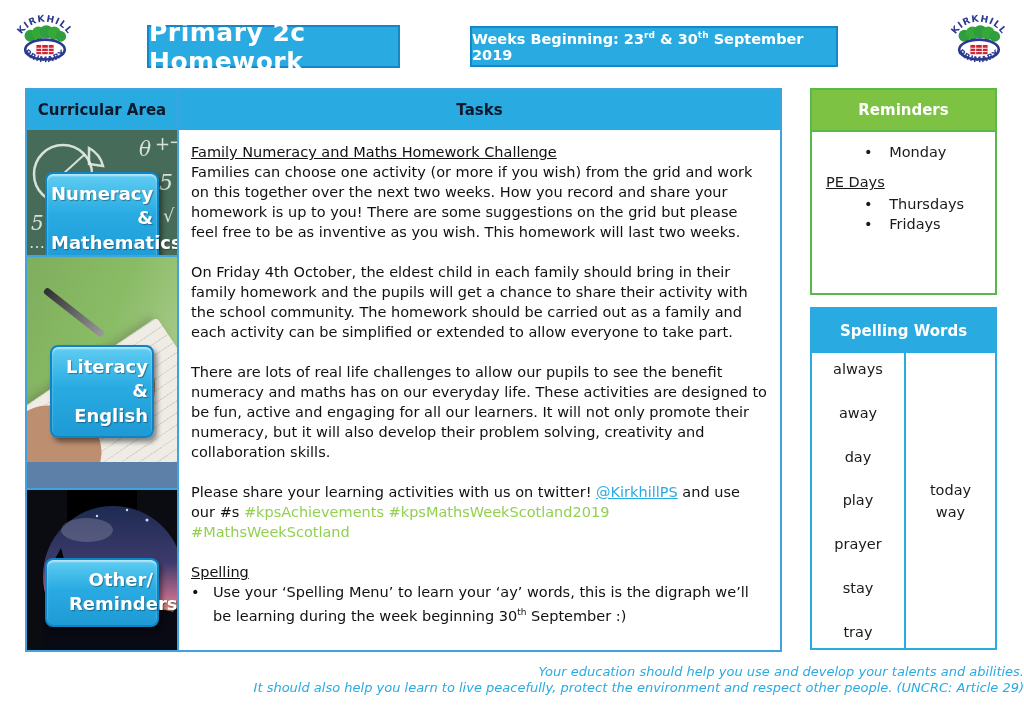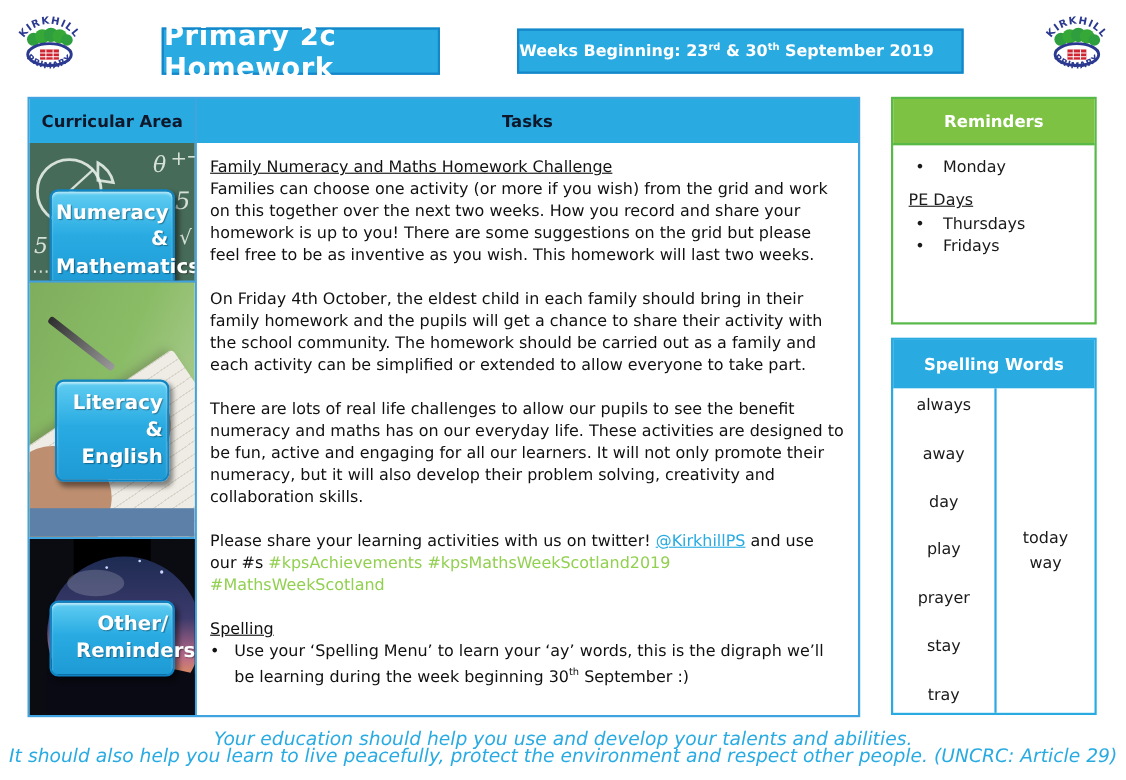--- a/index.html
+++ b/index.html
@@ -12,23 +12,23 @@
   .logo { position:absolute; width:66px; height:66px; top:8px; }
   .logo.left { left:12px; }
   .logo.right { left:946px; }
   .title-box {
     position:absolute; left:147px; top:25px; width:253px; height:43px;
     background:#29abe2; border:2px solid #1586c8;
     display:flex; align-items:center; justify-content:center;
     color:#fff; font-weight:bold; font-size:25px; letter-spacing:.5px;
   }
   .weeks-box {
-    position:absolute; left:470px; top:26px; width:406px; height:41px;
+    position:absolute; left:470px; top:26px; width:368px; height:41px;
     background:#29abe2; border:2px solid #1586c8;
-    display:flex; align-items:center; justify-content:flex-start;
+    display:flex; align-items:center; justify-content:flex-end;
     color:#fff; font-weight:bold; font-size:14.5px;
   }
   .weeks-box sup, .task-body sup { font-size:9px; vertical-align:super; }
   
   .main-table {
     position:absolute; left:25px; top:88px; width:757px; height:564px;
     border:2px solid #3fa3e0; display:flex; flex-direction:column;
   }
   .table-header { display:flex; height:40px; flex:none; }
   .hdr-cell {
@@ -48,21 +48,21 @@
   .tile-btn {
     position:absolute; left:50%; transform:translateX(-50%);
     width:114px; background:linear-gradient(180deg,#60cdf2 0%,#29abe2 45%,#1e9ad4 100%);
     border:2px solid #0e84c4; border-radius:8px;
     box-shadow:3px 4px 5px rgba(0,0,0,.45), inset 0 2px 2px rgba(255,255,255,.55);
     color:#fff; font-weight:bold; font-size:18px; line-height:1.35; text-align:right;
     padding:8px 4px; text-shadow:1px 1px 1px rgba(0,0,0,.35);
   }
   .btn-numeracy { top:42px; }
   .btn-literacy { top:88px; width:104px; }
-  .btn-other   { top:56px;padding-left:22px; }
+  .btn-other   { top:68px;padding-left:22px; }
   
   .paper { position:absolute; right:-36px; bottom:-14px; width:170px; height:150px;
     background:repeating-linear-gradient(0deg,#efece5 0 9px,#d9d5cb 9px 10px);
     transform:rotate(-34deg); border-radius:4px; box-shadow:-4px -4px 8px rgba(90,90,70,.35); }
   .pen { position:absolute; left:10px; top:52px; width:74px; height:7px;
     background:linear-gradient(90deg,#2e2e2e,#9a9a9a); transform:rotate(38deg); border-radius:3px; }
   .hand { position:absolute; left:42px; top:92px; width:86px; height:78px;
     background:#c99d7e; border-radius:55% 45% 50% 45%; box-shadow:inset -8px -8px 12px rgba(120,80,50,.35); }
   .arm { position:absolute; left:-24px; bottom:-16px; width:96px; height:96px;
     background:#bd8f70; transform:rotate(25deg); border-radius:42%; }
@@ -71,21 +71,21 @@
   .reminders-box {
     position:absolute; left:810px; top:88px; width:187px; height:207px;
     border:2px solid #57b948; background:#fff;
   }
   .reminders-header {
     height:42px; background:#7dc242; color:#fff; font-weight:bold; font-size:15px;
     display:flex; align-items:center; justify-content:center; border-bottom:2px solid #57b948;
   }
   .reminders-content { padding:12px 10px 0 14px; font-size:14.5px; }
   .rem-title { text-decoration:underline; margin-bottom:6px; }
-  .rem-item { padding-left:6px; margin-bottom:4px; }
+  .rem-item { padding-left:6px; margin-bottom:4px;margin-left:32px; }
   .rem-item .bullet { margin-right:12px; }
   .rem-gap { height:10px; }
   .spelling-box {
     position:absolute; left:810px; top:307px; width:187px; height:343px;
     border:2px solid #29abe2; background:#fff; display:flex; flex-direction:column;
   }
   .spelling-header {
     height:44px; flex:none; background:#29abe2; color:#fff; font-weight:bold; font-size:15px;
     display:flex; align-items:center; justify-content:center;
   }
@@ -96,22 +96,22 @@
     align-items:center; gap:6px; font-size:14.5px; }
   
   .task-heading { text-decoration:underline; }
   .task-para { margin-bottom:20px; }
   .task-link { color:#29abe2; text-decoration:underline; }
   .task-tags { color:#92d050; }
   .task-bullet { display:flex; }
   .task-bullet .bullet { width:22px; flex:none; }
   
   .footer {
-    position:absolute; left:0; top:664px; width:100%; text-align:center;
-    color:#29abe2; font-style:italic; font-size:17px; line-height:16px;
+    position:absolute; left:0; top:664px; width:100%; text-align:right;
+    color:#29abe2; font-style:italic; font-size:13px; line-height:16px;
   }
   
   .chalk text { fill:#e6eee8; opacity:.9; font-family:"DejaVu Serif", serif; }
 </style>
 </head>
 <body>
 
 <div class="page">
 
   <svg class="logo left" viewBox="0 0 100 100">

